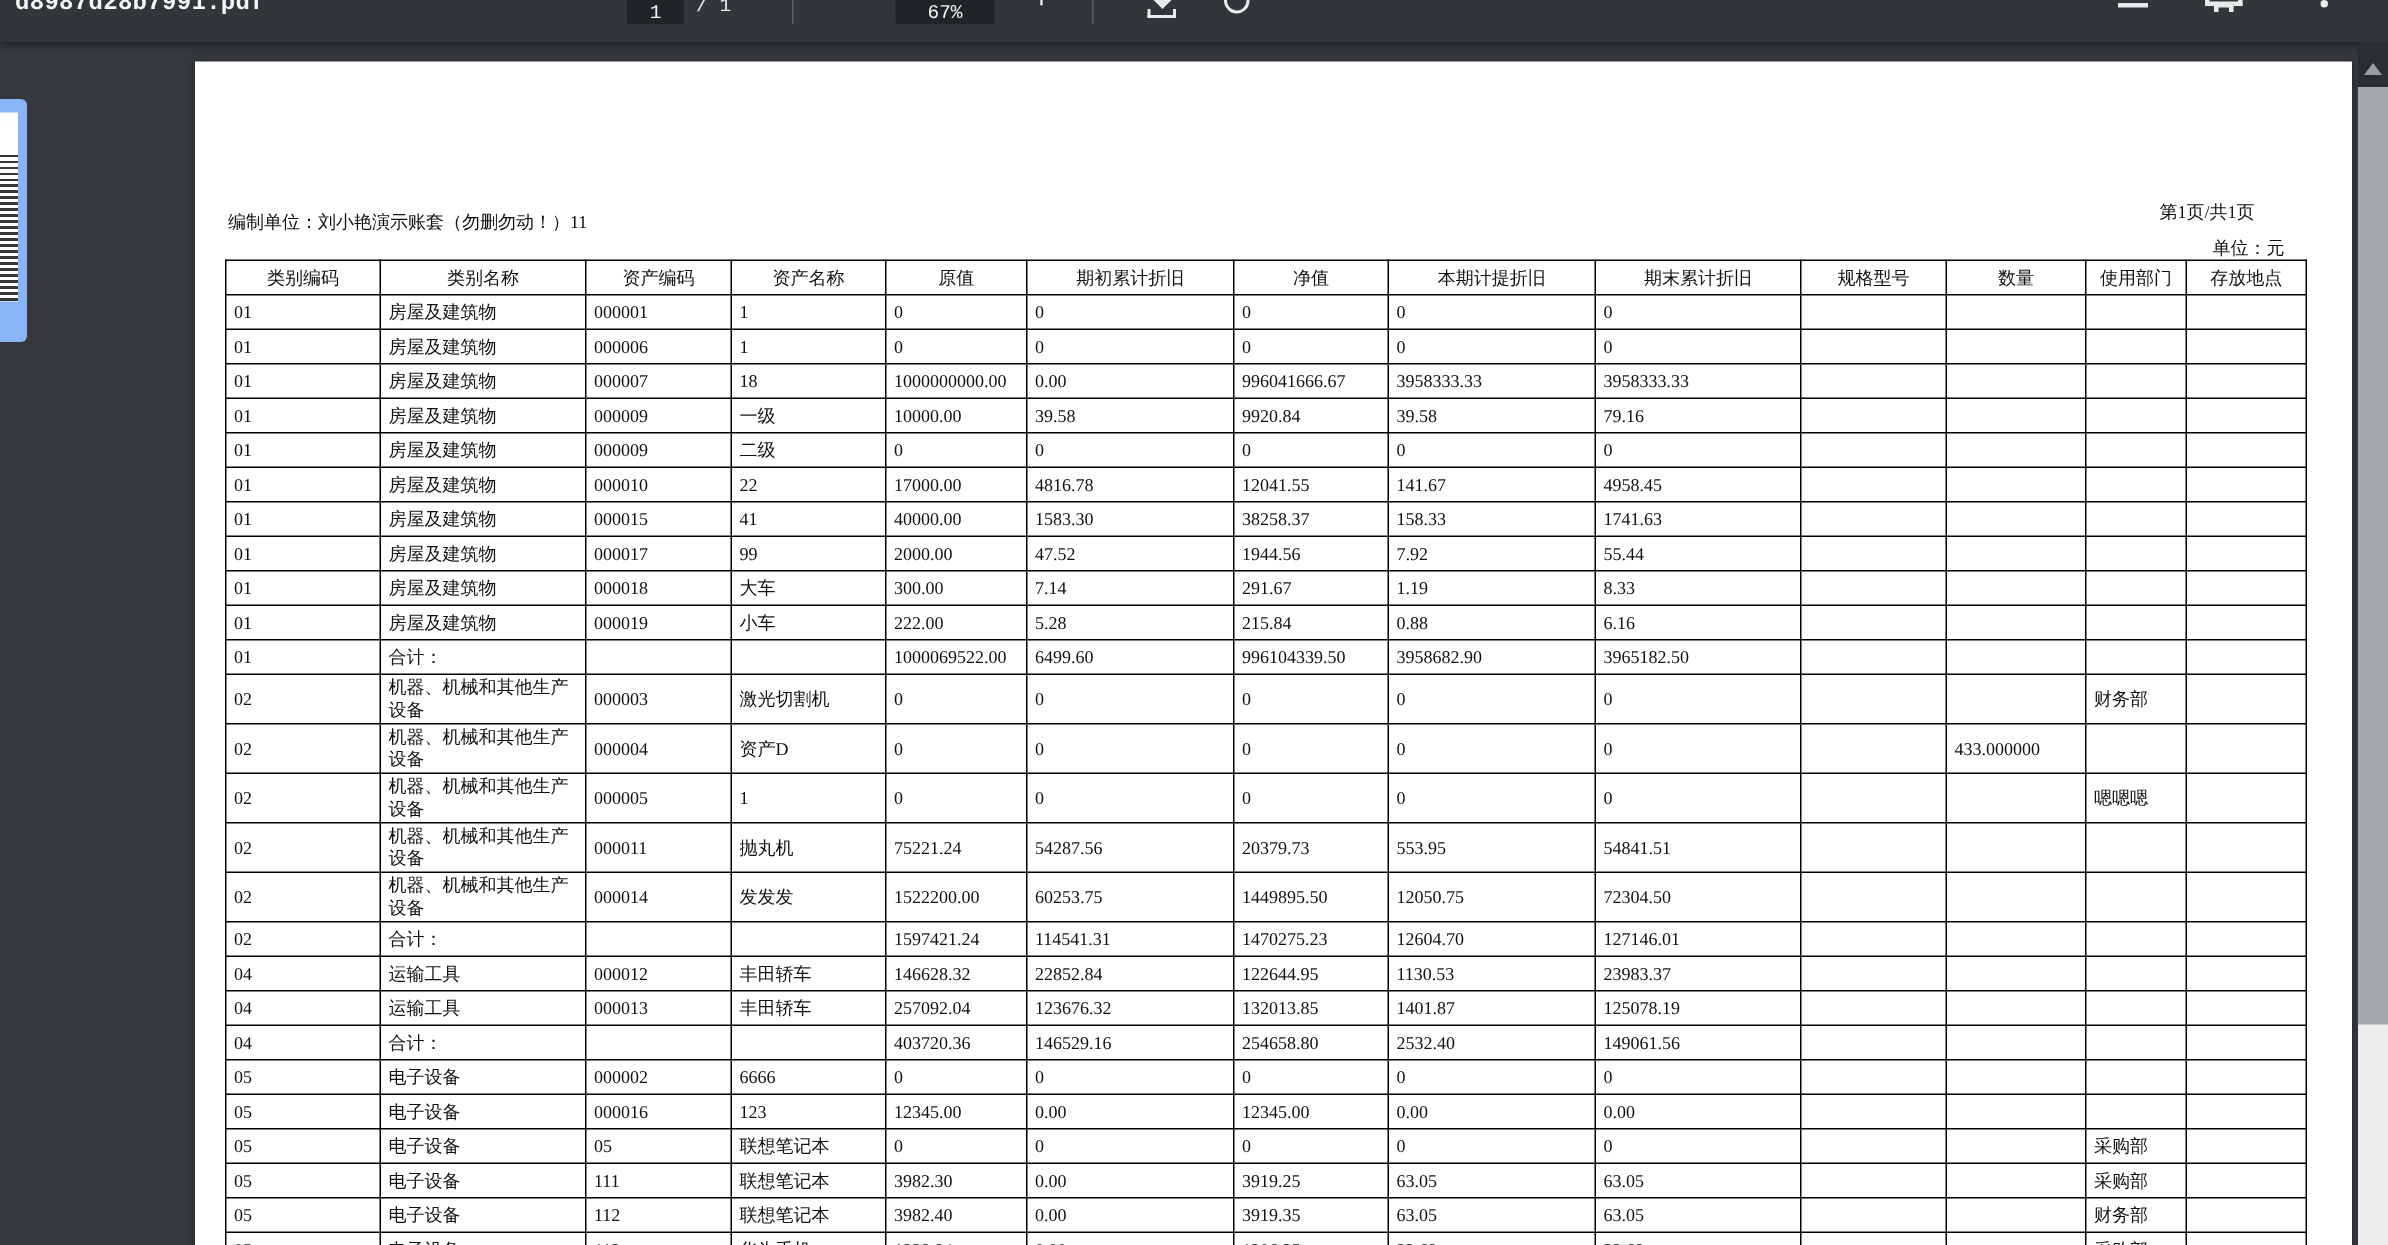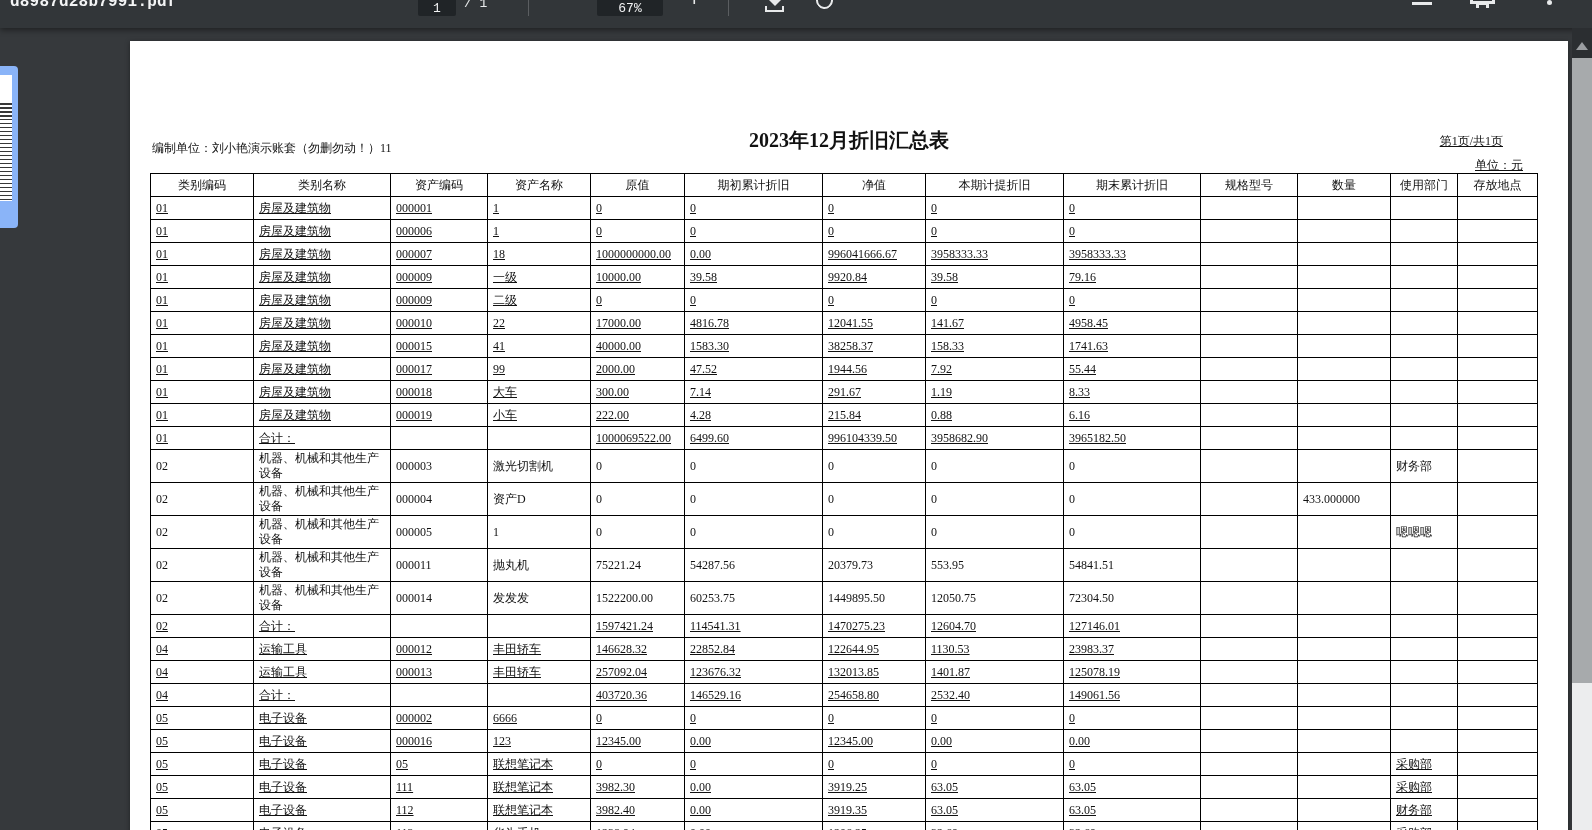--- a/index.html
+++ b/index.html
@@ -48,31 +48,31 @@
                 background-position:0 28px; background-repeat:no-repeat;
                 background-size:100% 110px; }
 
   
   .pdf-page { position:absolute; left:130px; top:41px; width:1438px; height:806px;
               background:#ffffff; box-shadow:0 1px 5px rgba(0,0,0,.4); z-index:4; }
   .doc-title { position:absolute; left:0; top:86px; width:100%; text-align:center;
                font-size:20px; font-weight:bold; color:#111; }
   .doc-meta-left { position:absolute; left:22px; top:99px; font-size:12px; color:#111; }
   .doc-meta-right { position:absolute; right:45px; top:92px; font-size:12px; color:#111;
-                    text-align:right;text-decoration:underline; }
+                    text-align:right; }
   .doc-meta-right .line1 { padding-right:20px; margin-bottom:7px; }
 
   table.rpt { position:absolute; left:20px; top:132px; border-collapse:collapse;
               table-layout:fixed; font-size:12px; color:#111; }
   table.rpt td, table.rpt th { border:1px solid #000; padding:1px 5px; overflow:hidden;
               font-weight:normal; vertical-align:middle; line-height:1.25;
               word-break:break-all; }
   table.rpt th { height:23px; }
   table.rpt td { text-align:left; }
-  tr.row-n  { height:23px;text-decoration:underline; }
+  tr.row-n  { height:23px; }
   tr.row-t  { height:29px; }
 
   
   .scrollbar { position:absolute; right:0; top:28px; width:20px; height:802px;
                background:#ecedee; z-index:40; }
   .sb-btn { position:absolute; left:0; top:0; width:20px; height:30px; background:#2b2e31; }
   .sb-arrow { position:absolute; left:4px; top:14px; width:0; height:0;
               border-left:6px solid transparent; border-right:6px solid transparent;
               border-bottom:8px solid #9a9da0; }
   .sb-thumb { position:absolute; left:0; top:30px; width:20px; height:625px; background:#a7aaac; }
@@ -112,21 +112,20 @@
   <span class="icon-btn" style="left:1539px;">
     <span class="menu-dot"></span>
   </span>
 </div>
 
 <div class="thumb-sel">
   <div class="thumb-page"></div>
 </div>
 
 <div class="pdf-page">
-  <div class="doc-title">2023年12月折旧汇总表</div>
   <div class="doc-meta-left">编制单位：刘小艳演示账套（勿删勿动！）11</div>
   <div class="doc-meta-right">
     <div class="line1">第1页/共1页</div>
     <div class="line2">单位：元</div>
   </div>
 
   <table class="rpt" style="width: 1387px;">
     <colgroup id="rpt-cols">
         <col style="width: 103px;">
         <col style="width: 137px;">
@@ -294,21 +293,21 @@
           <td></td>
           <td></td>
           <td></td>
         </tr>
         <tr class="row-n">
           <td>01</td>
           <td>房屋及建筑物</td>
           <td>000019</td>
           <td>小车</td>
           <td>222.00</td>
-          <td>4.28</td>
+          <td>5.28</td>
           <td>215.84</td>
           <td>0.88</td>
           <td>6.16</td>
           <td></td>
           <td></td>
           <td></td>
           <td></td>
         </tr>
         <tr class="row-n">
           <td>01</td>

